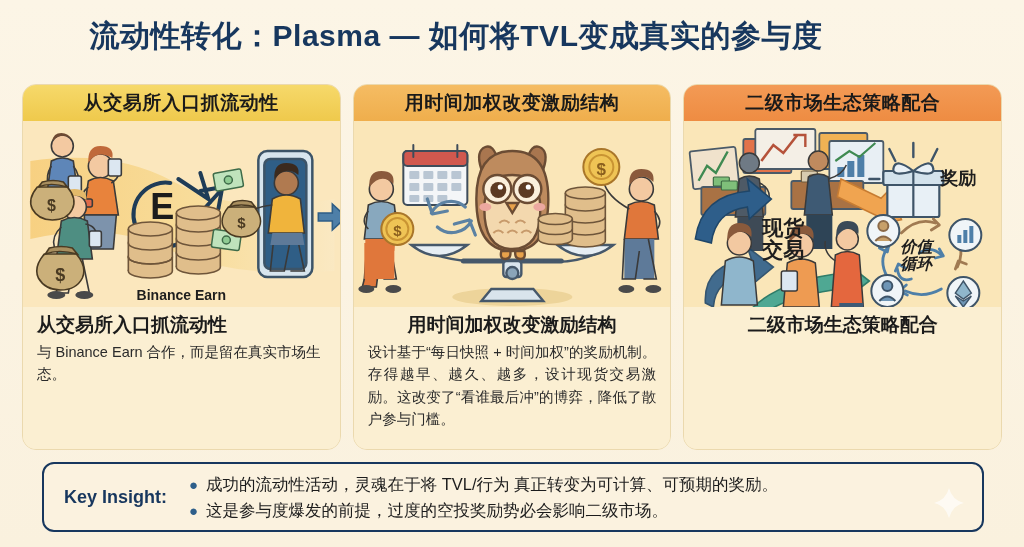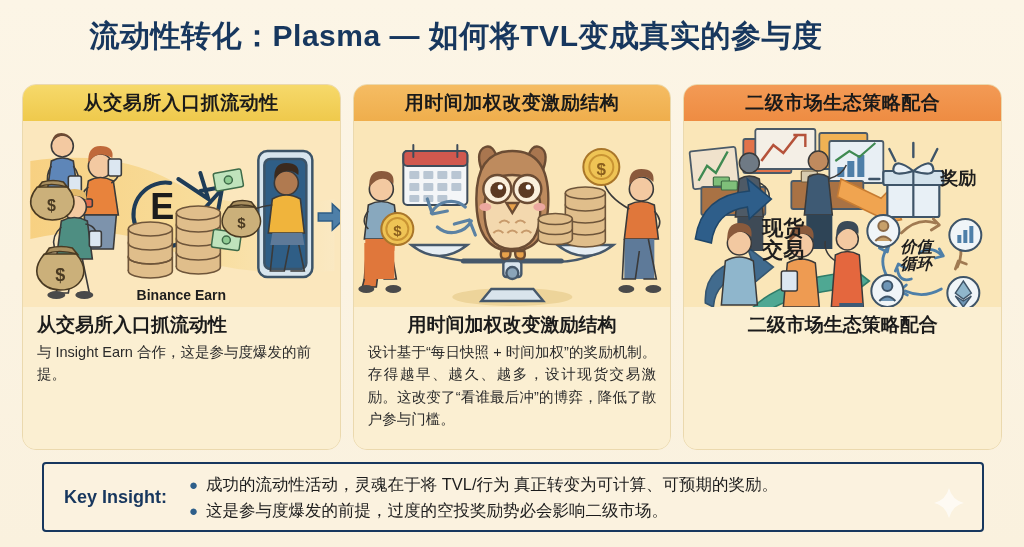--- a/index.html
+++ b/index.html
@@ -74,21 +74,21 @@
     text-align: justify;
   }
   .p1 .panel-text { text-align: left; }
 
   
   #key-insight {
     position: absolute; left: 42px; top: 462px;
     width: 942px; height: 70px;
     background: #FBF2DF;
     border: 2px solid #17375E;
-    border-radius: 4px;
+    border-radius: 12px;
     display: flex; align-items: center;
     padding: 0 20px;
     overflow: hidden;
   }
   #ki-label {
     font-size: 18px; font-weight: bold; color: #17375E;
     flex: 0 0 auto; margin-right: 22px; white-space: nowrap;
   }
   #ki-lines { flex: 1 1 auto; }
   .ki-line {
@@ -246,21 +246,21 @@
             <path d="M207 86 q11 -4 26 0 l-4 -5 q-9 -3 -18 0Z" fill="#A98F5F"></path>
             <text x="219" y="107" font-size="15" font-weight="bold" fill="#4A3A22" stroke="none" text-anchor="middle" font-family="Liberation Sans, sans-serif">$</text>
           </g>
 
           <path d="M296 92 l14 0 l0 -9 l14 13 l-14 13 l0 -9 l-14 0Z" fill="#4E7FA8" stroke="#2F5E86" stroke-width="1.6"></path>
         </svg>
         <div class="lbl" style="left:0; right:0; bottom:4px; font-size:14px;">Binance Earn</div>
       </div>
       <div class="panel-body">
         <div class="panel-subtitle">从交易所入口抓流动性</div>
-        <div class="panel-text">与 Insight Earn 合作，这是参与度爆发的前提。</div>
+        <div class="panel-text">与 Binance Earn 合作，而是留在真实市场生态。</div>
       </div>
     </div>
 
     <div class="panel p2">
       <div class="panel-header">用时间加权改变激励结构</div>
       <div class="panel-art">
         <svg class="art" viewBox="0 0 318 186" preserveAspectRatio="xMidYMid slice">
           <rect x="0" y="0" width="318" height="186" fill="#FAE6B8"></rect>
           <ellipse cx="159" cy="176" rx="60" ry="9" fill="#EDD49A"></ellipse>
 

